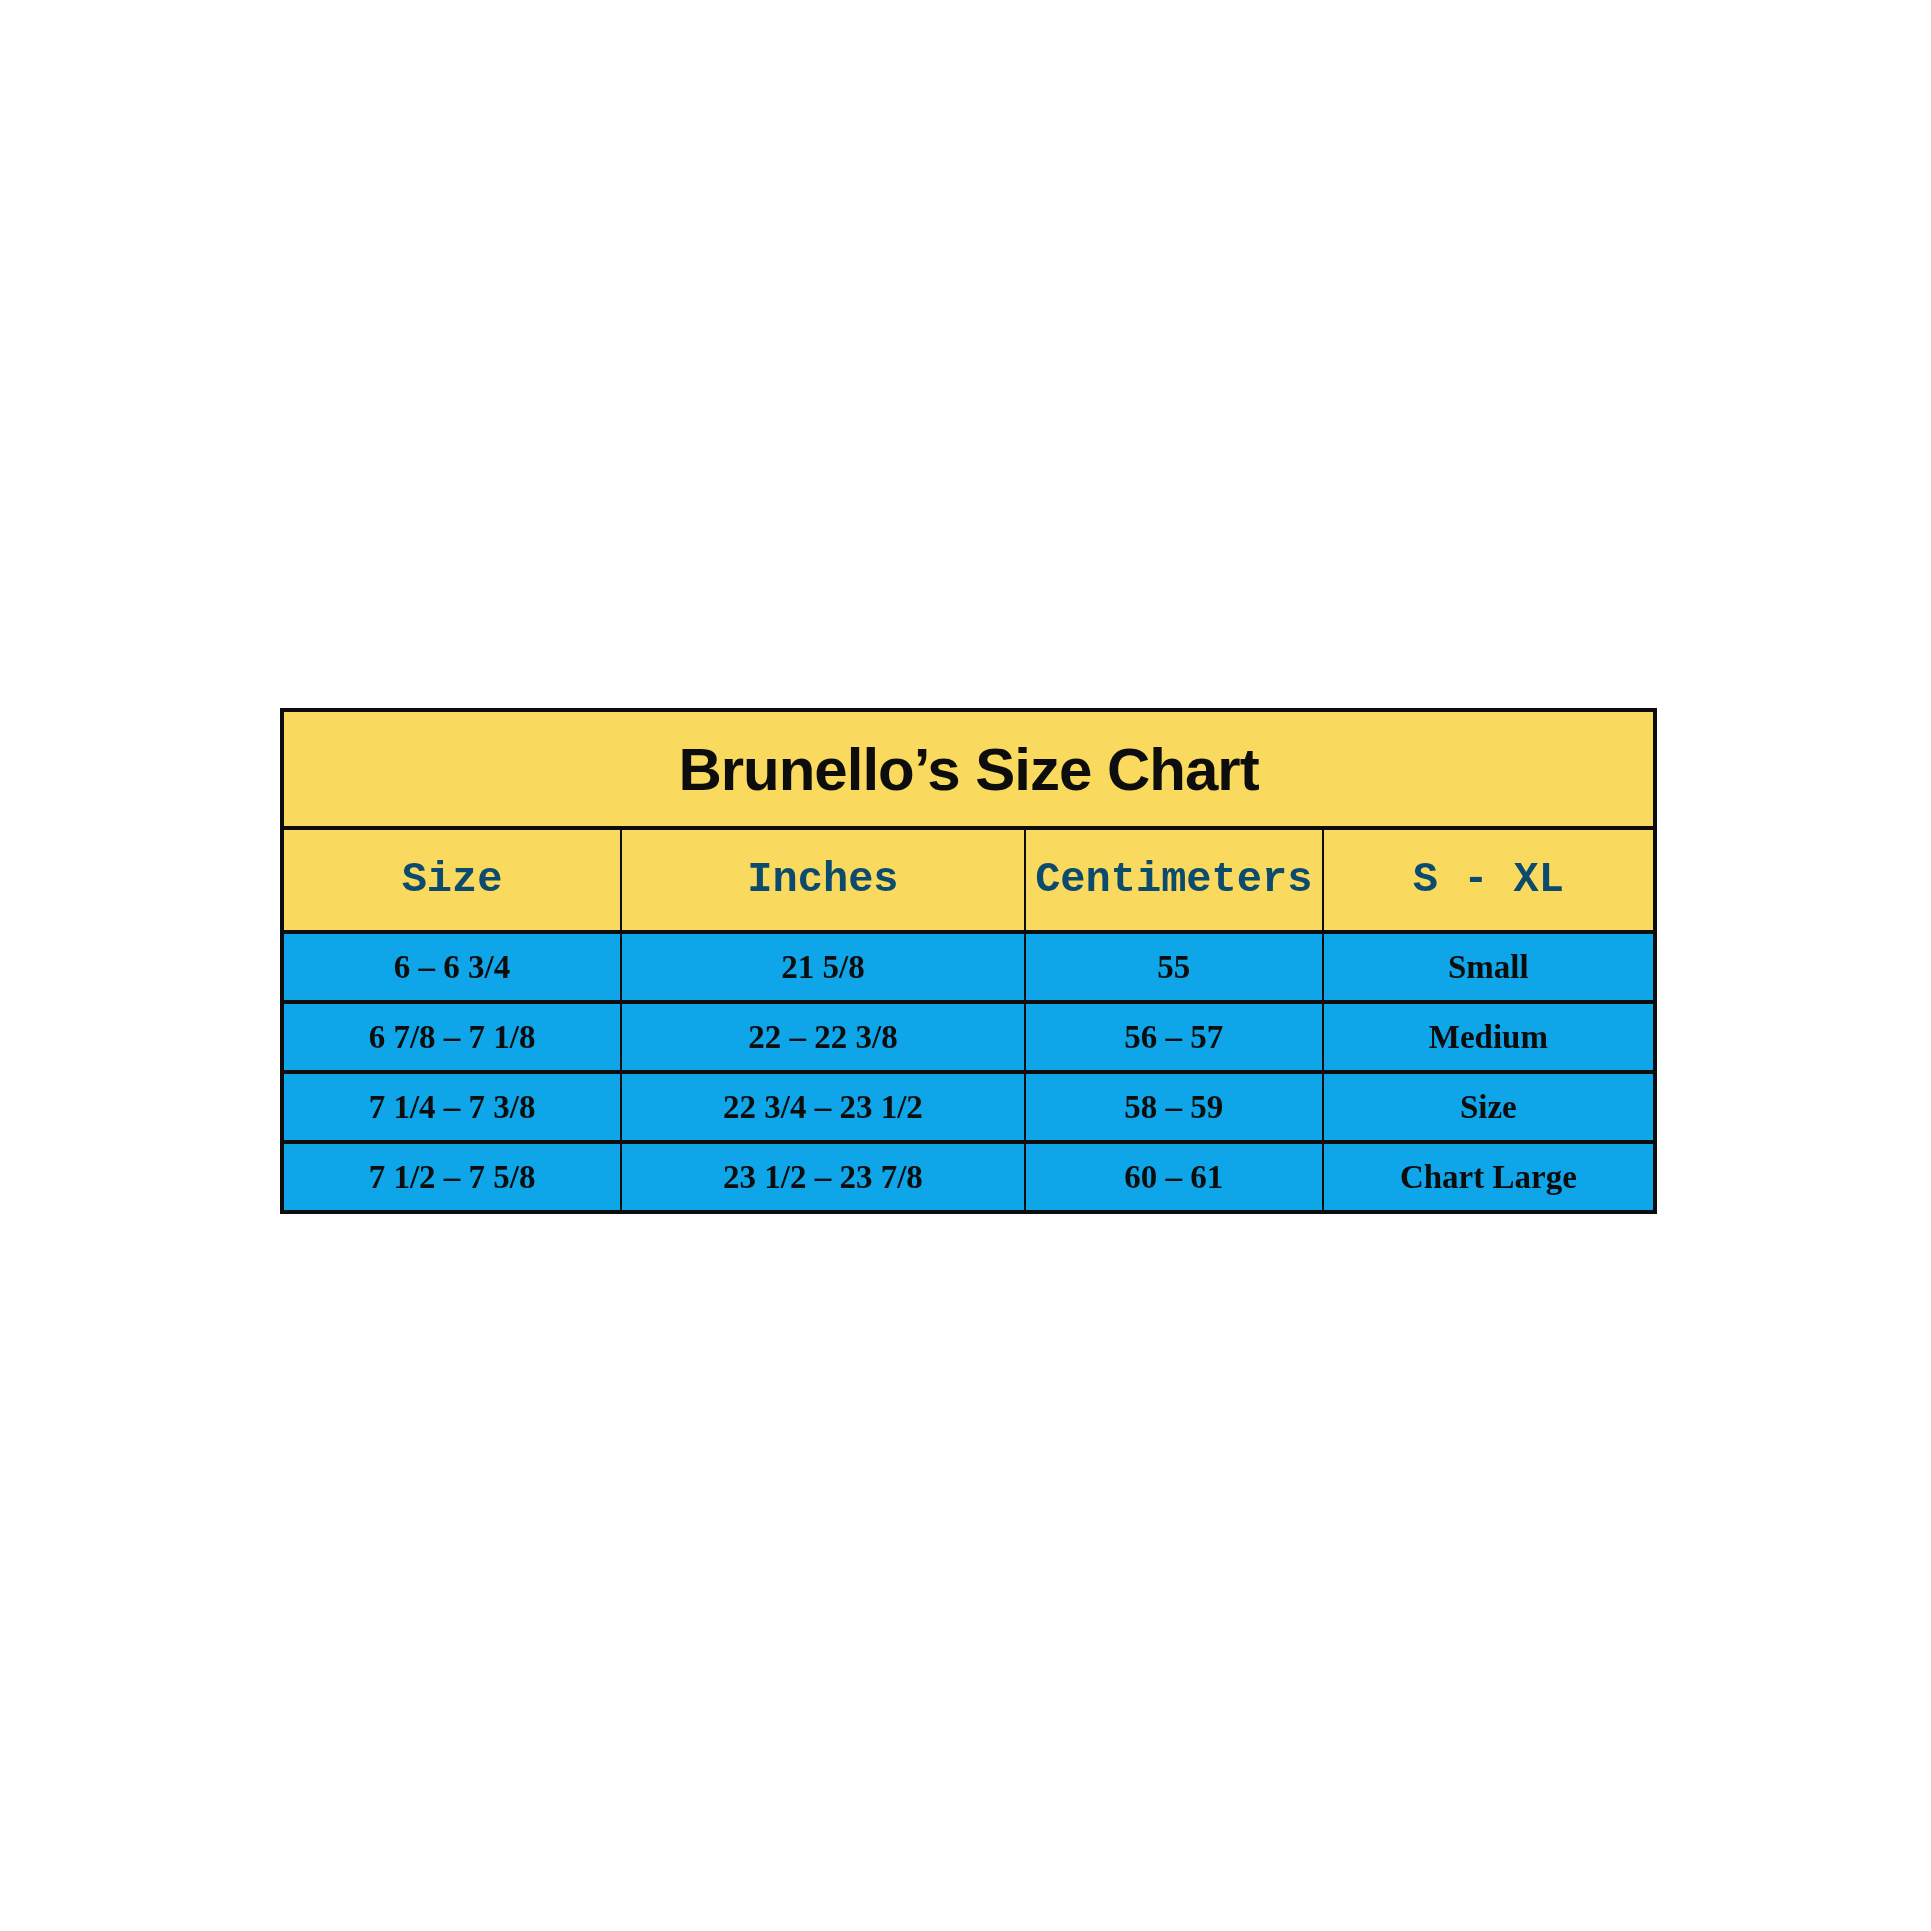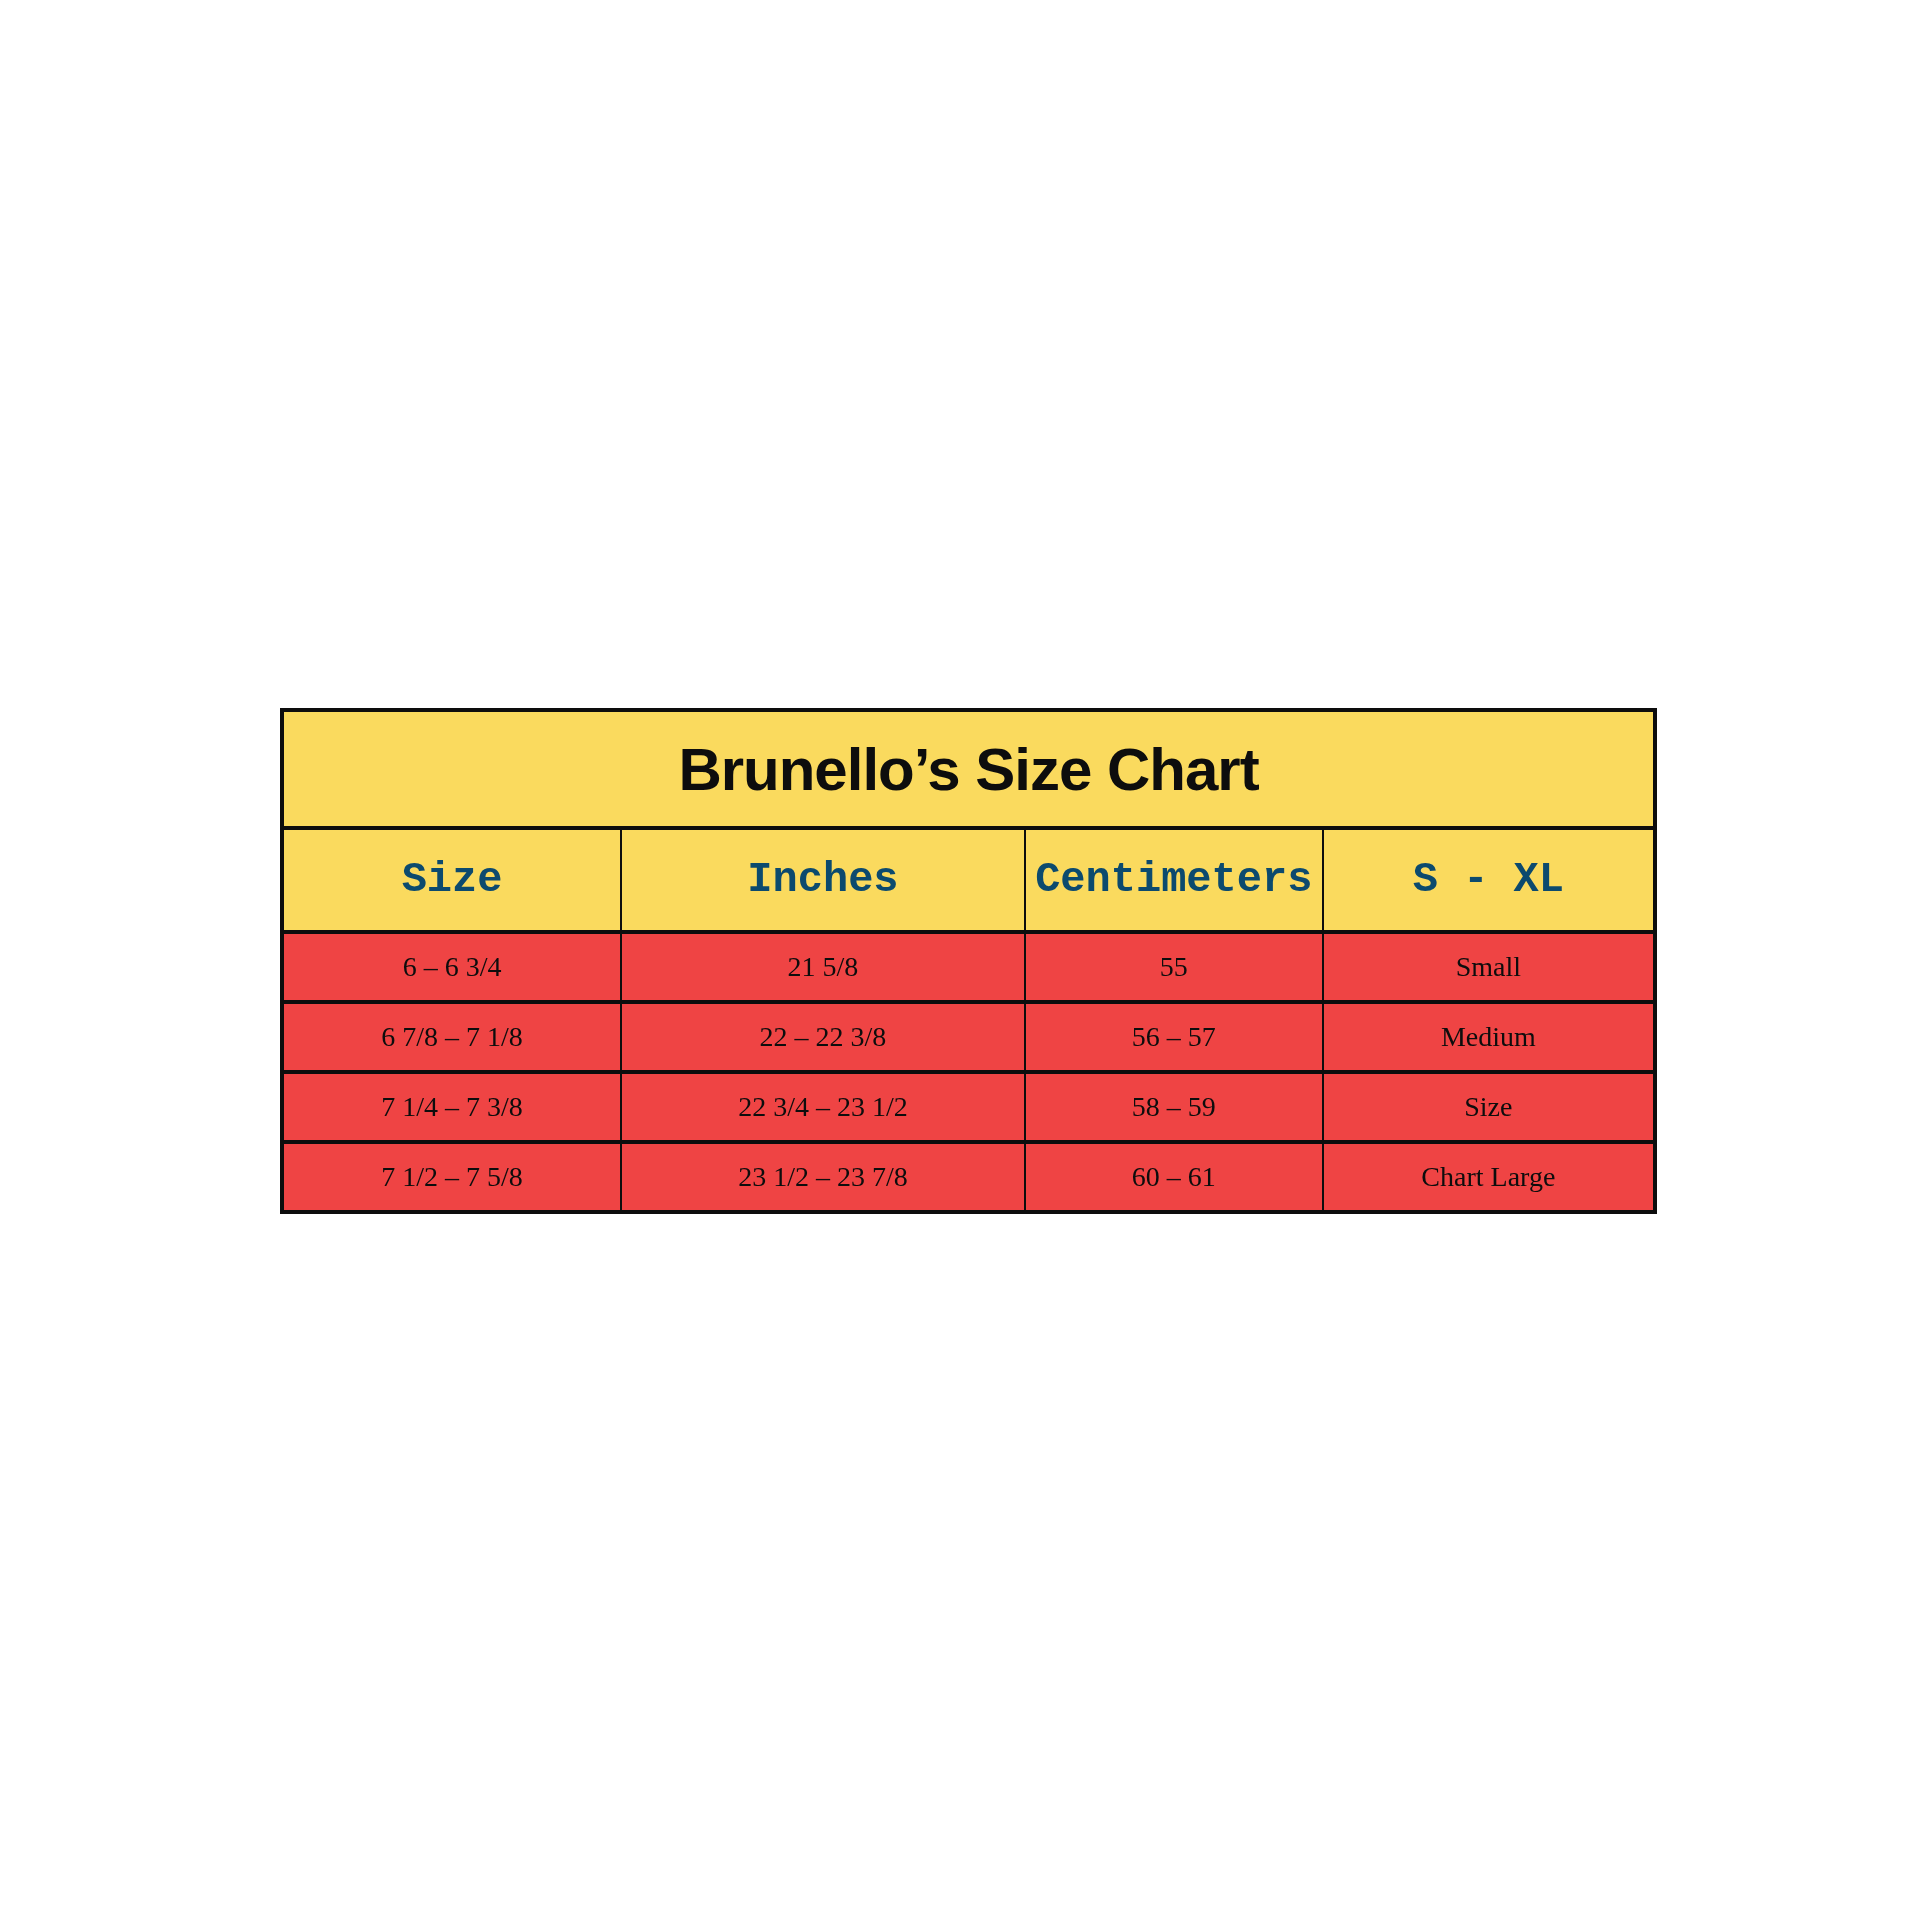--- a/index.html
+++ b/index.html
@@ -48,24 +48,24 @@
   .head-cell {
     height: 100px;
     background: #FADA5E;
     font-family: Liberation Mono, monospace;
     font-weight: 700;
     font-size: 42px;
     color: #0c4a6e;
   }
   .data-cell {
     height: 66px;
-    background: #ef4444;
+    background: #0ea5e9;
     font-family: "Liberation Serif", "DejaVu Serif", serif;
-    font-weight: 400;
-    font-size: 28px;
+    font-weight: 700;
+    font-size: 33px;
     line-height: 1;
     color: #0d0d0d;
   }
 </style>
 </head>
 <body>
 
 <div class="chart-wrap">
   <table class="size-chart">
     <colgroup>

